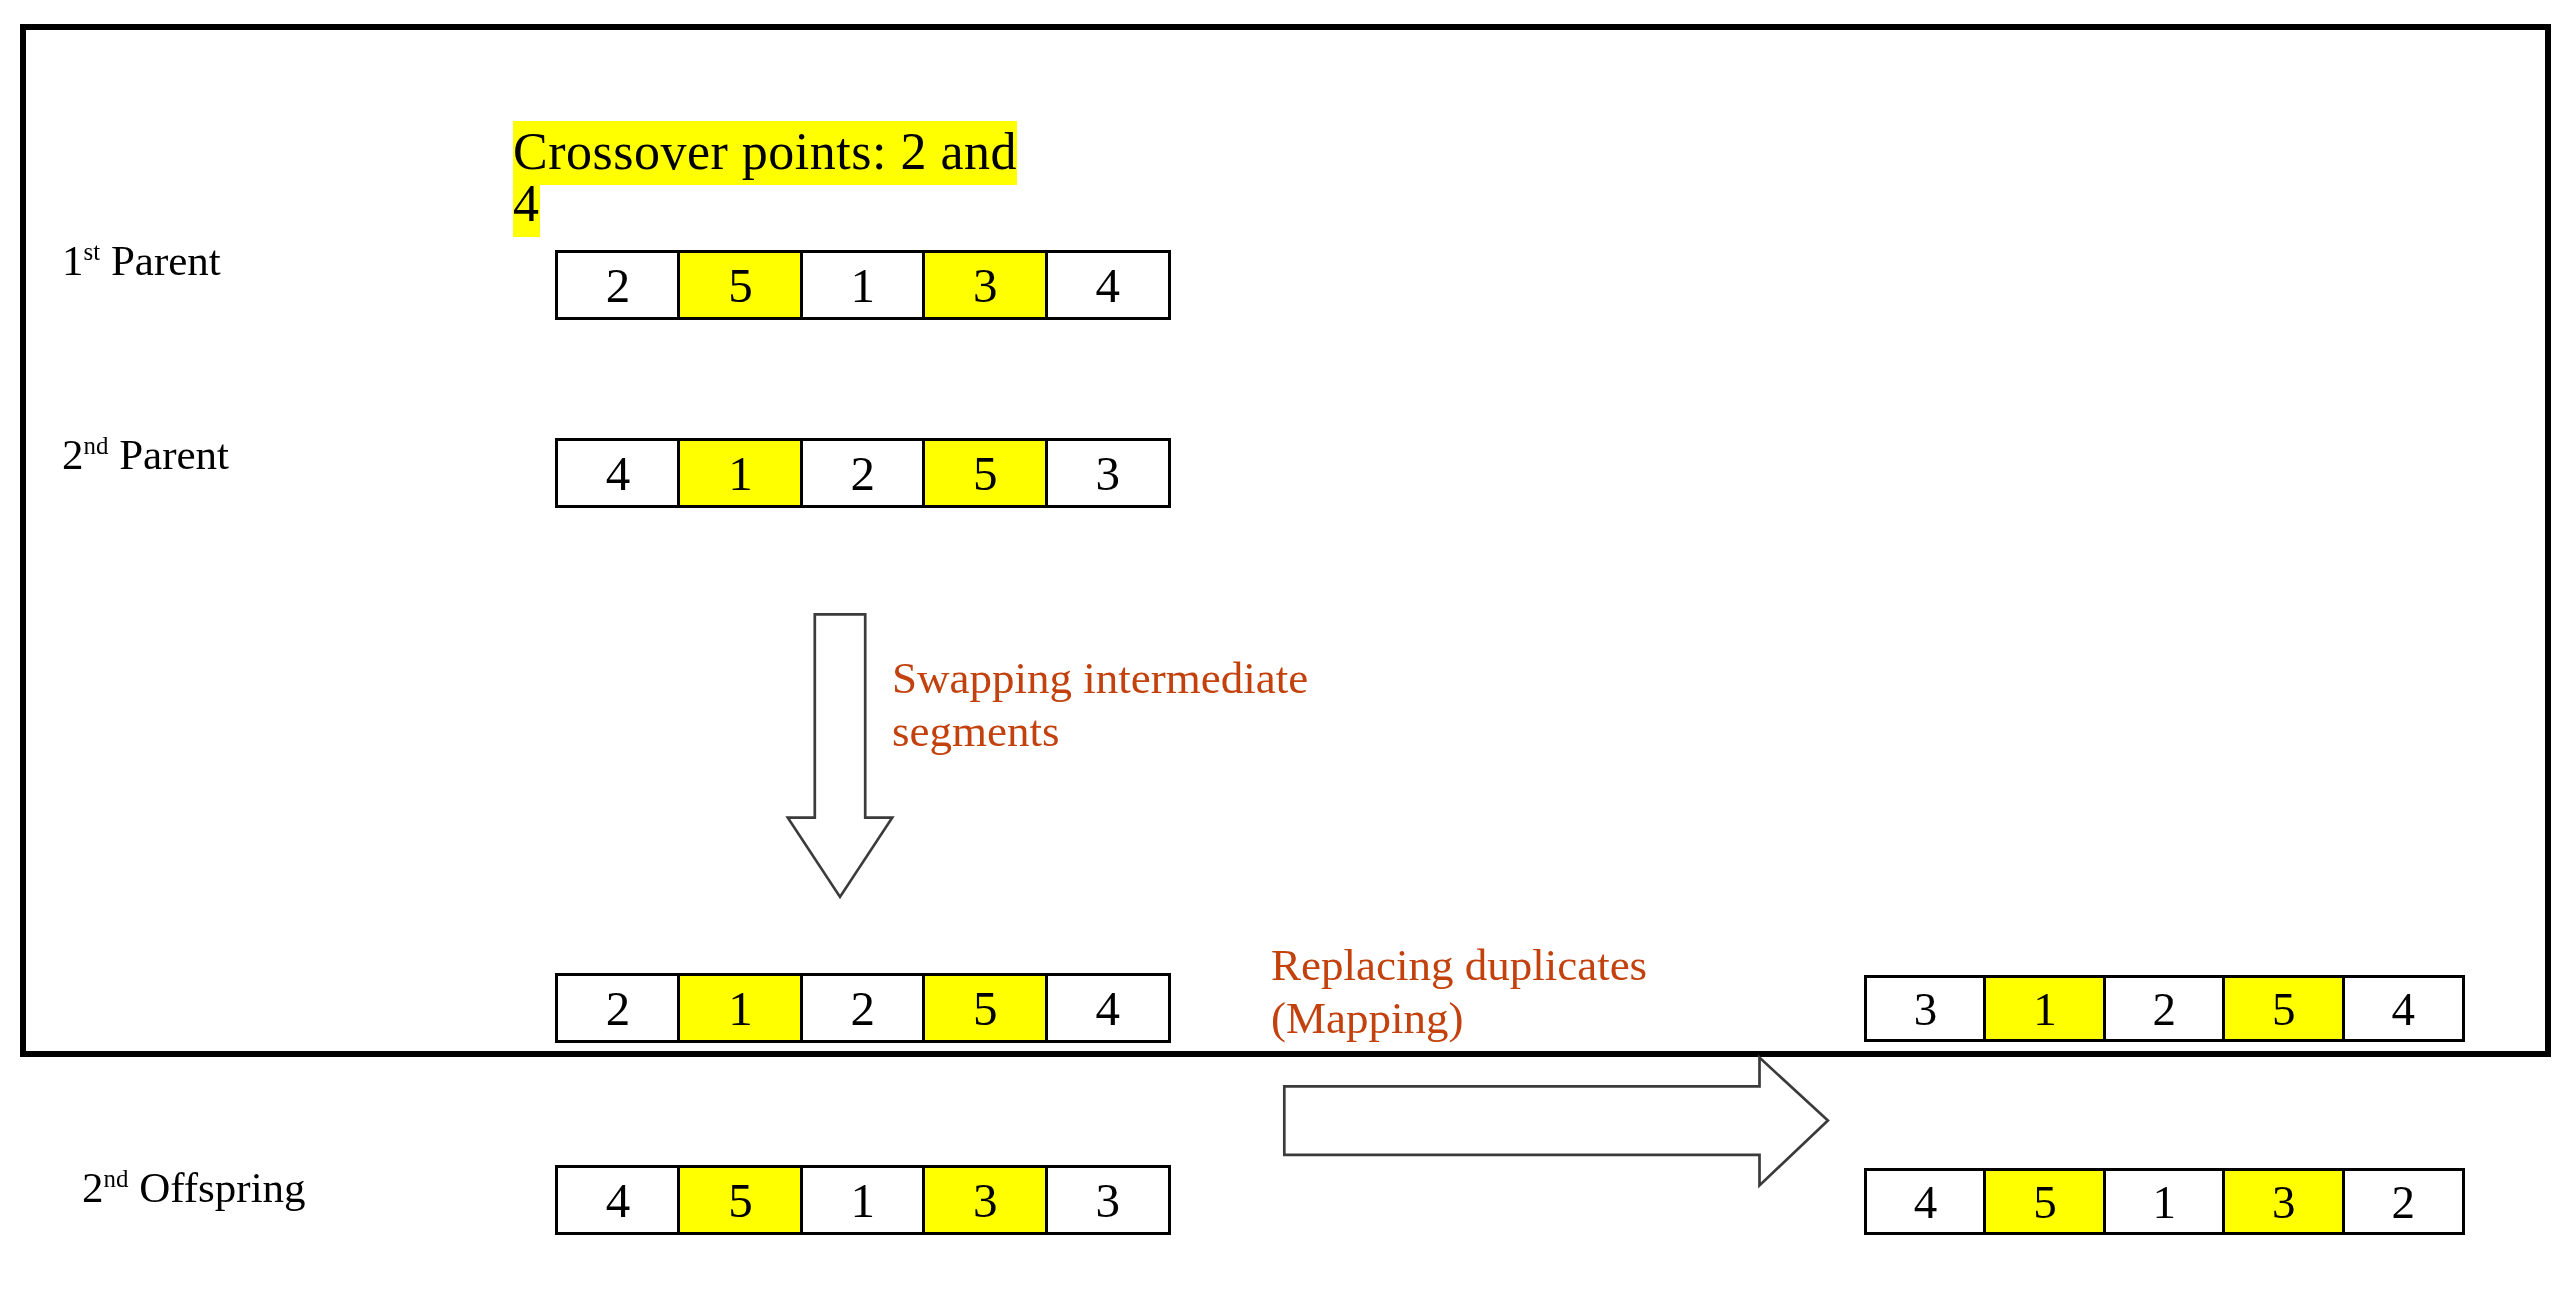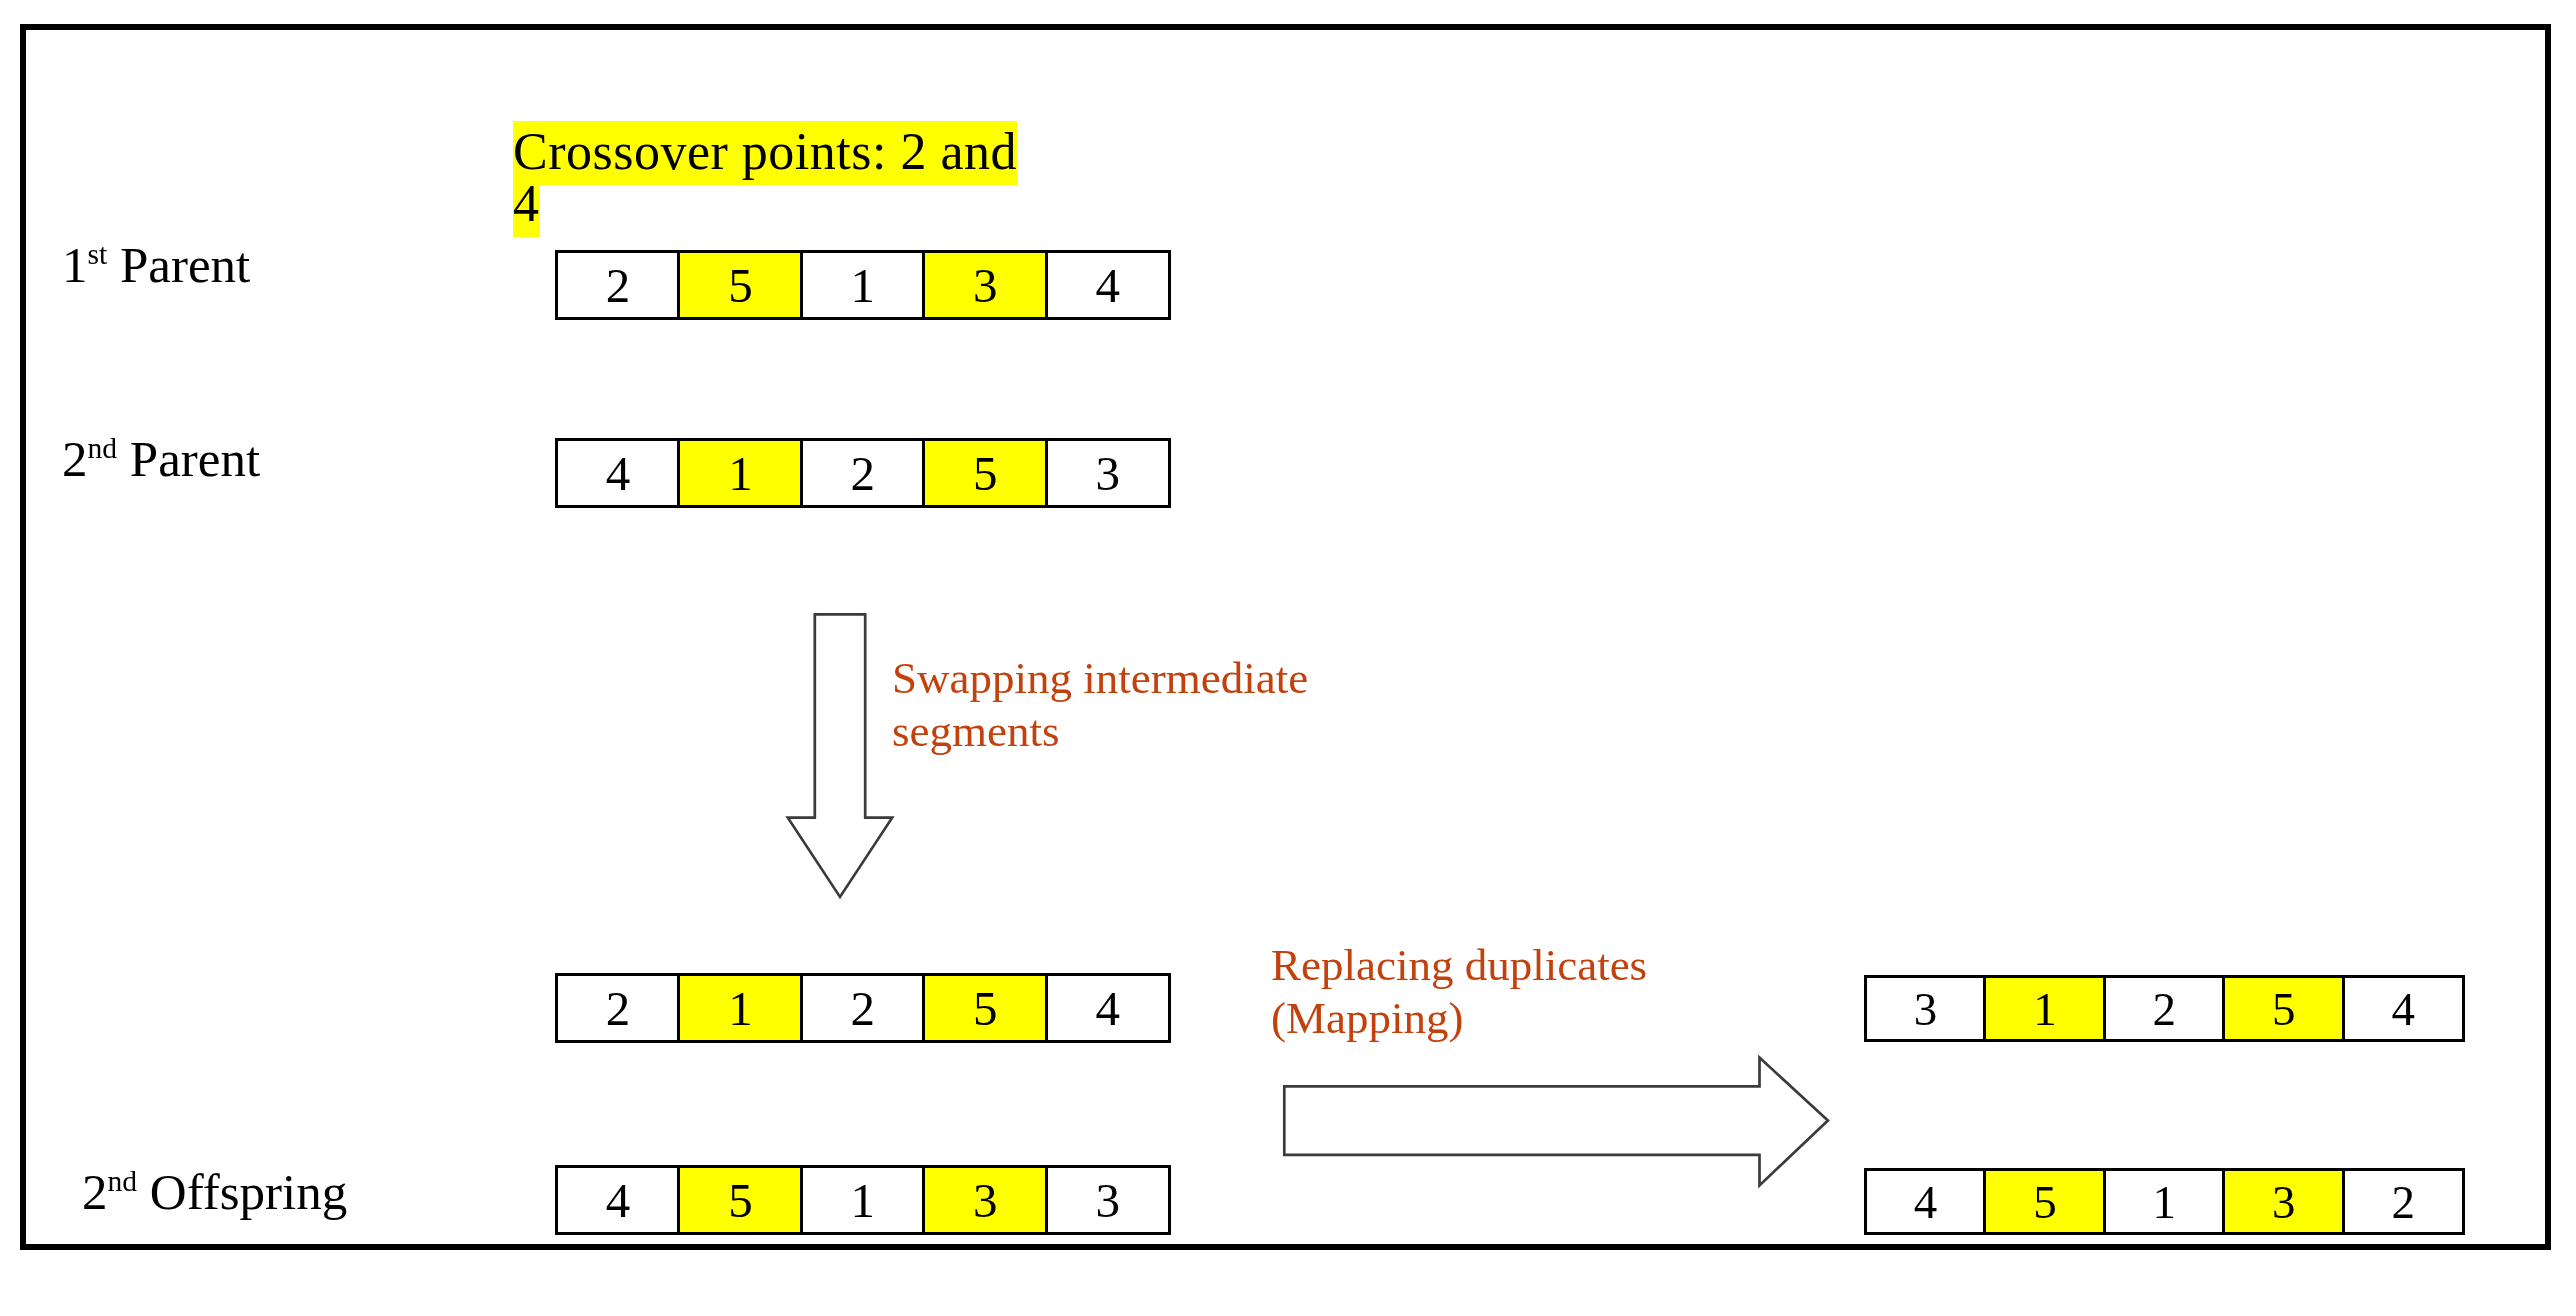--- a/index.html
+++ b/index.html
@@ -19,21 +19,21 @@
     background: #ffffff;
     overflow: hidden;
   }
 
   
   #frame {
     position: absolute;
     left: 20px;
     top: 24px;
     width: 2531px;
-    height: 1226px;
+    height: 1033px;
     border: 6.3px solid #000000;
     box-sizing: border-box;
     background: #ffffff;
   }
 
   
   .title-block {
     position: absolute;
     left: 487px;
     top: 96px;
@@ -46,21 +46,21 @@
   .hl {
     background: #FFFF00;
     box-decoration-break: clone;
     -webkit-box-decoration-break: clone;
     padding: 1.8px 0 5.4px 0;
   }
 
   
   .row-label {
     position: absolute;
-    font-size: 51px;
+    font-size: 43px;
     color: #000000;
     white-space: nowrap;
   }
   .row-label sup {
     font-size: 0.58em;
     vertical-align: super;
     line-height: 0;
   }
 
   

